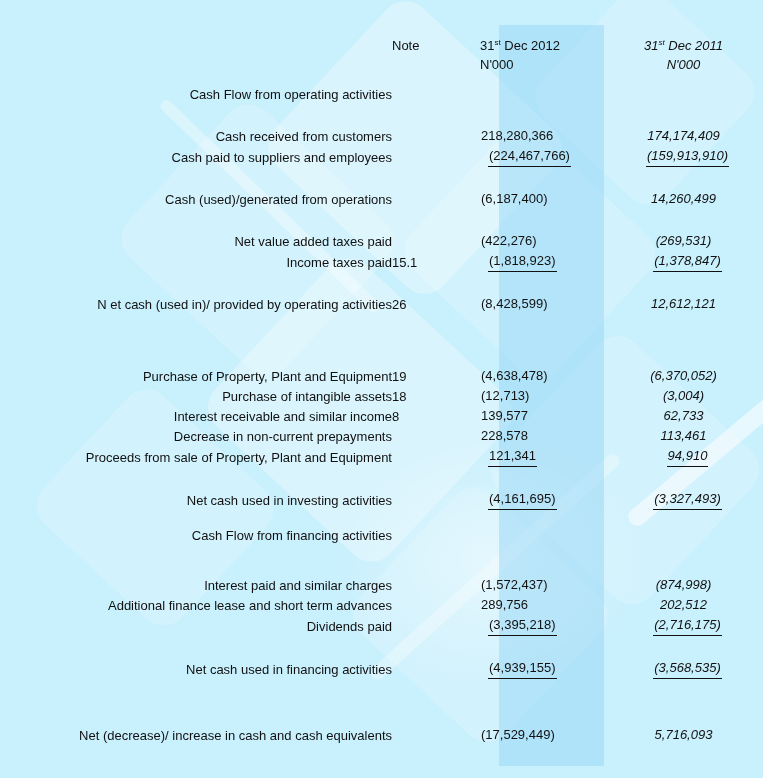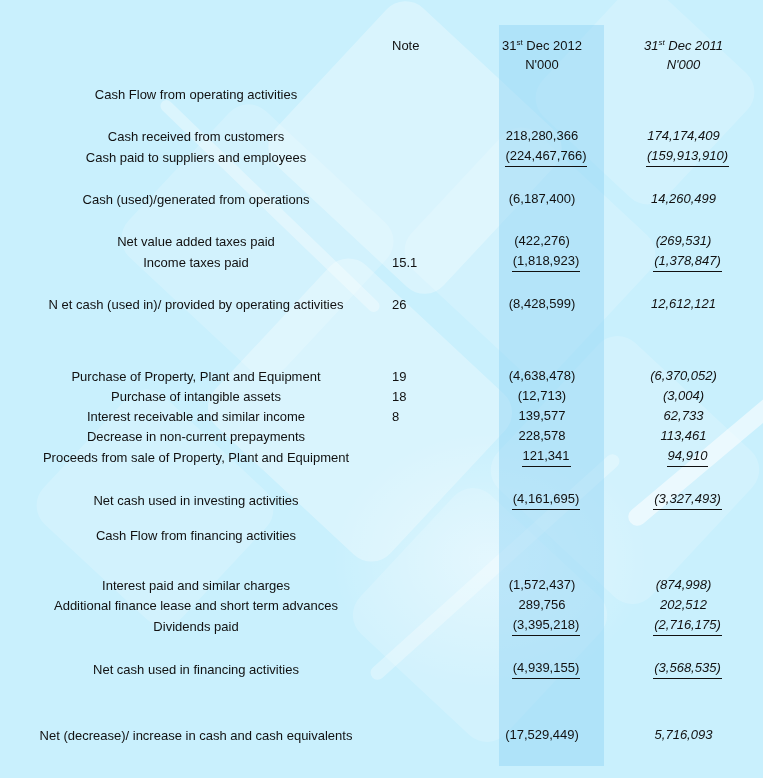--- a/index.html
+++ b/index.html
@@ -85,23 +85,23 @@
     font-weight: normal;
     font-size: 13px;
     line-height: 19px;
     white-space: nowrap;
   }
   col.c-label { width: 392px; }
   col.c-note  { width: 88px; }
   col.c-cur   { width: 124px; }
   col.c-prv   { width: 159px; }
 
-  .cell-label { padding-left: 22px; text-align: center; }
+  .cell-label { padding-left: 22px; text-align: right; }
   .cell-note  { text-align: left; padding-right: 14px; }
-  .cell-cur   { text-align: center; padding-right: 18px; }
+  .cell-cur   { text-align: left; padding-right: 18px; }
   .cell-prv   { text-align: center; padding-right: 36px; font-style: italic; }
 
   .val { display: inline-block; padding: 0 1px 1px 1px; }
 
   
   .u1 { border-bottom: 1.3px solid #111; padding-bottom: 1px; margin-left: 8px; }
 
   .b { font-weight: bold; }
   .hdr-cell { font-weight: bold; }
 

